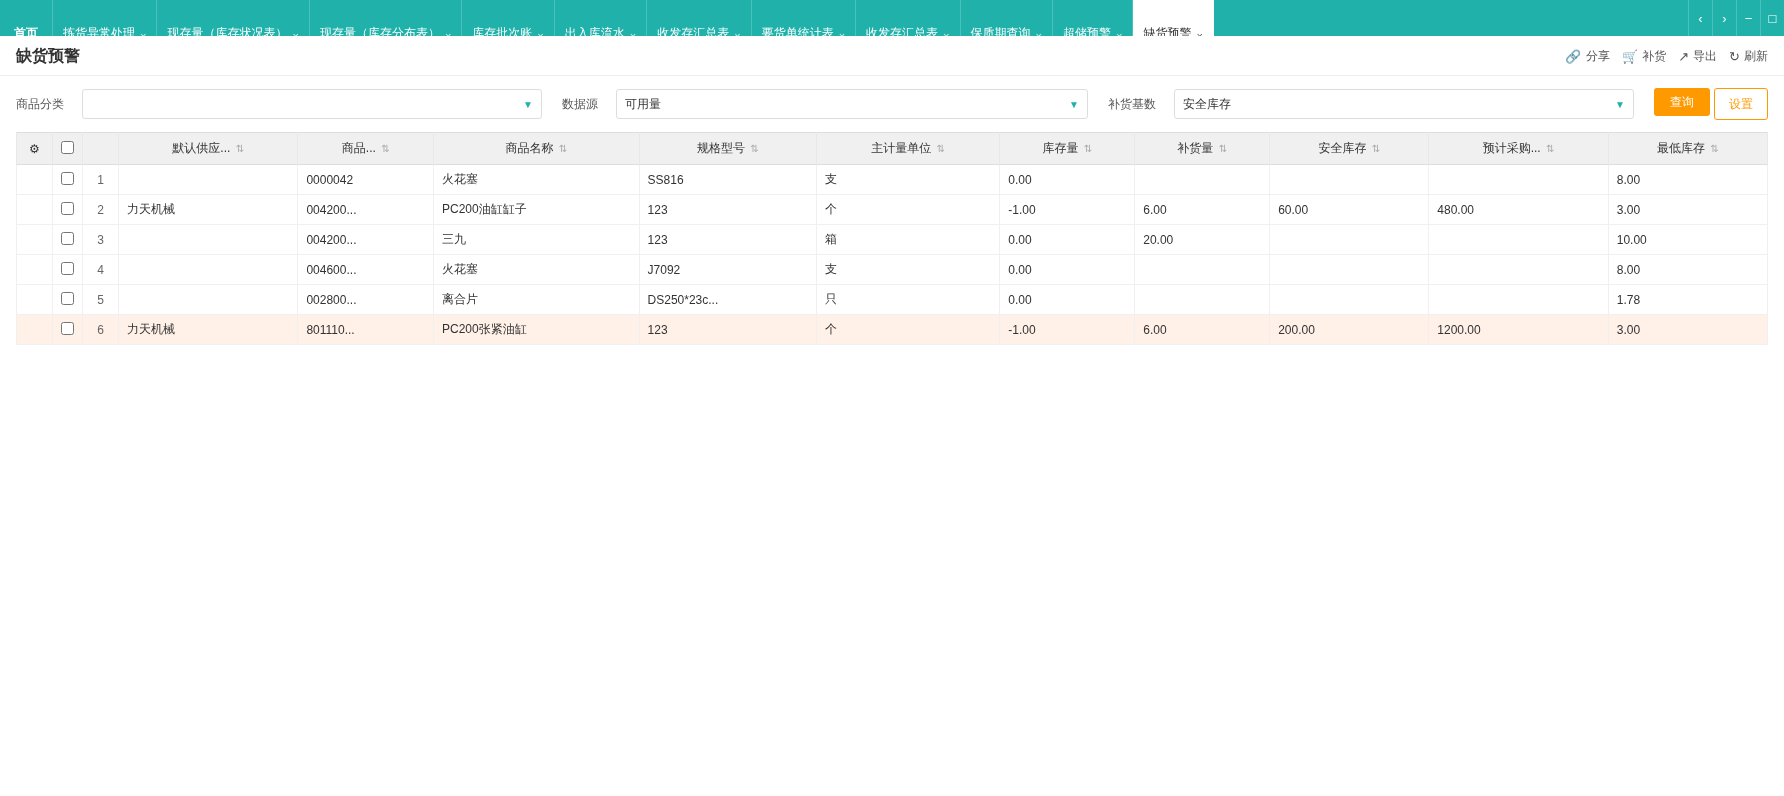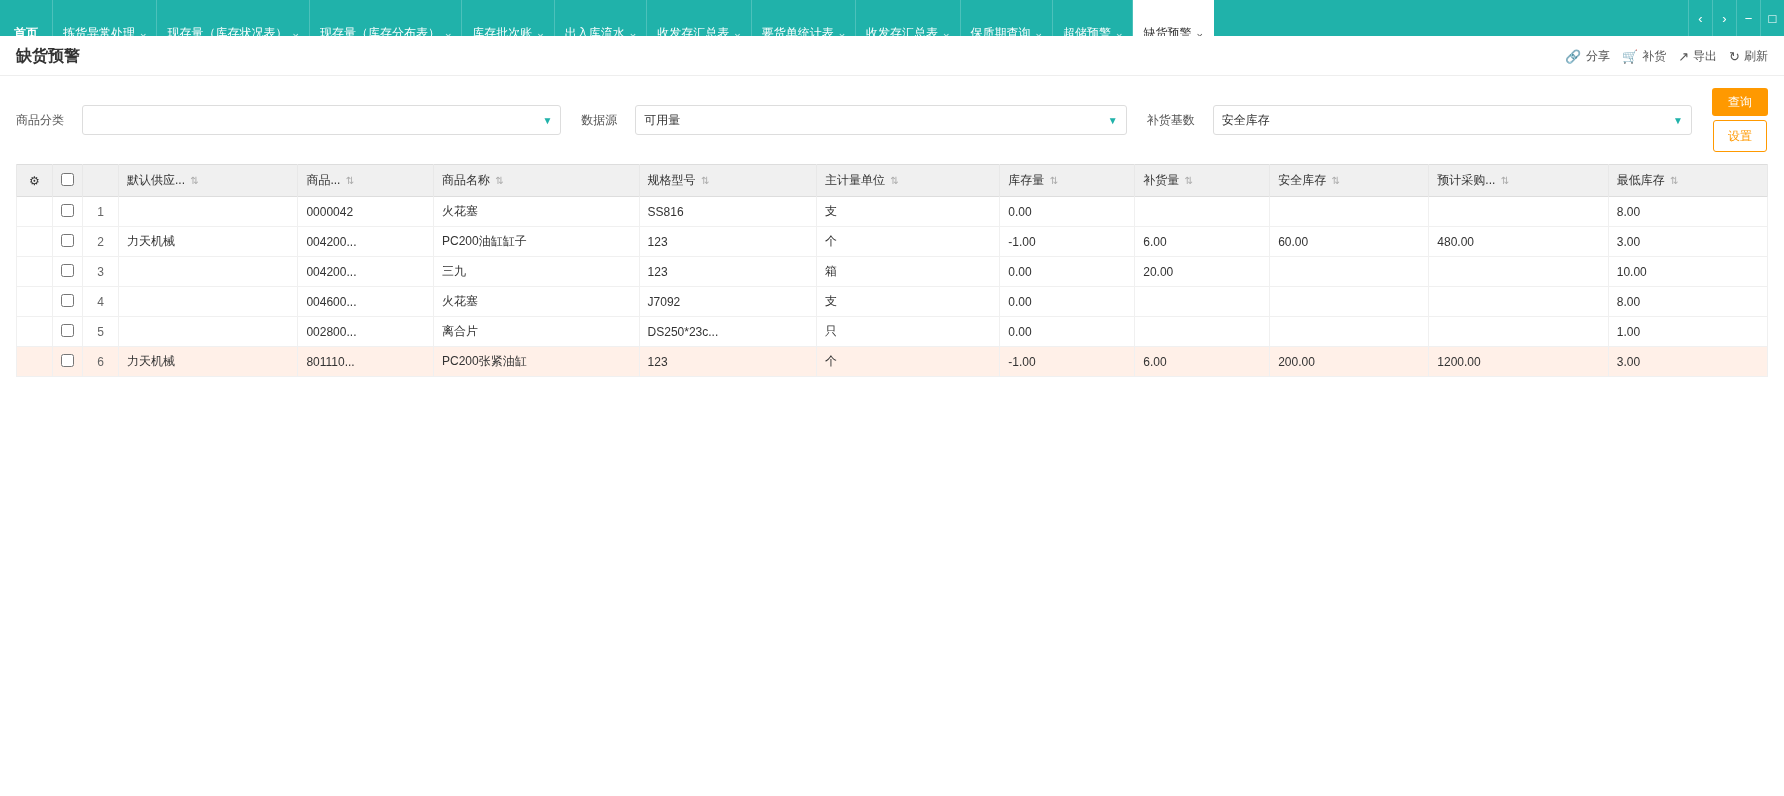--- a/index.html
+++ b/index.html
@@ -123,23 +123,23 @@
       display: flex;
       align-items: center;
       justify-content: space-between;
       cursor: pointer;
       position: relative;
     }
     .filter-select .arrow { color: #20b2aa; font-size: 10px; }
 
     .filter-actions {
       display: flex;
-      flex-direction: column;
+      flex-direction: row;
       gap: 4px;
-      align-items: center;
+      align-items: flex-start;
     }
     .btn-query {
       background: #f90;
       color: #fff;
       border: none;
       border-radius: 3px;
       padding: 5px 16px;
       font-size: 12px;
       cursor: pointer;
       height: 28px;
@@ -165,21 +165,21 @@
       border-collapse: collapse;
       font-size: 12px;
     }
     thead tr {
       background: #f0f0f0;
       border-top: 1px solid #ddd;
       border-bottom: 1px solid #ddd;
     }
     thead th {
       padding: 7px 8px;
-      text-align: left;
+      text-align: center;
       color: #333;
       font-weight: normal;
       white-space: nowrap;
       border-right: 1px solid #e8e8e8;
     }
     thead th:first-child { border-left: 1px solid #e8e8e8; }
     tbody tr {
       border-bottom: 1px solid #f0f0f0;
     }
     tbody tr.highlighted { background: #fff0e8; }
@@ -437,21 +437,21 @@
       <td class="col-num">5</td>
       <td></td>
       <td>002800...</td>
       <td>离合片</td>
       <td>DS250*23c...</td>
       <td>只</td>
       <td>0.00</td>
       <td></td>
       <td></td>
       <td></td>
-      <td>1.00</td>
+      <td>1.78</td>
     </tr>
           <tr class="highlighted">
       <td class="col-gear"></td>
       <td class="col-check"><input type="checkbox" style=""></td>
       <td class="col-num">6</td>
       <td>力天机械</td>
       <td>801110...</td>
       <td>PC200张紧油缸</td>
       <td>123</td>
       <td>个</td>

